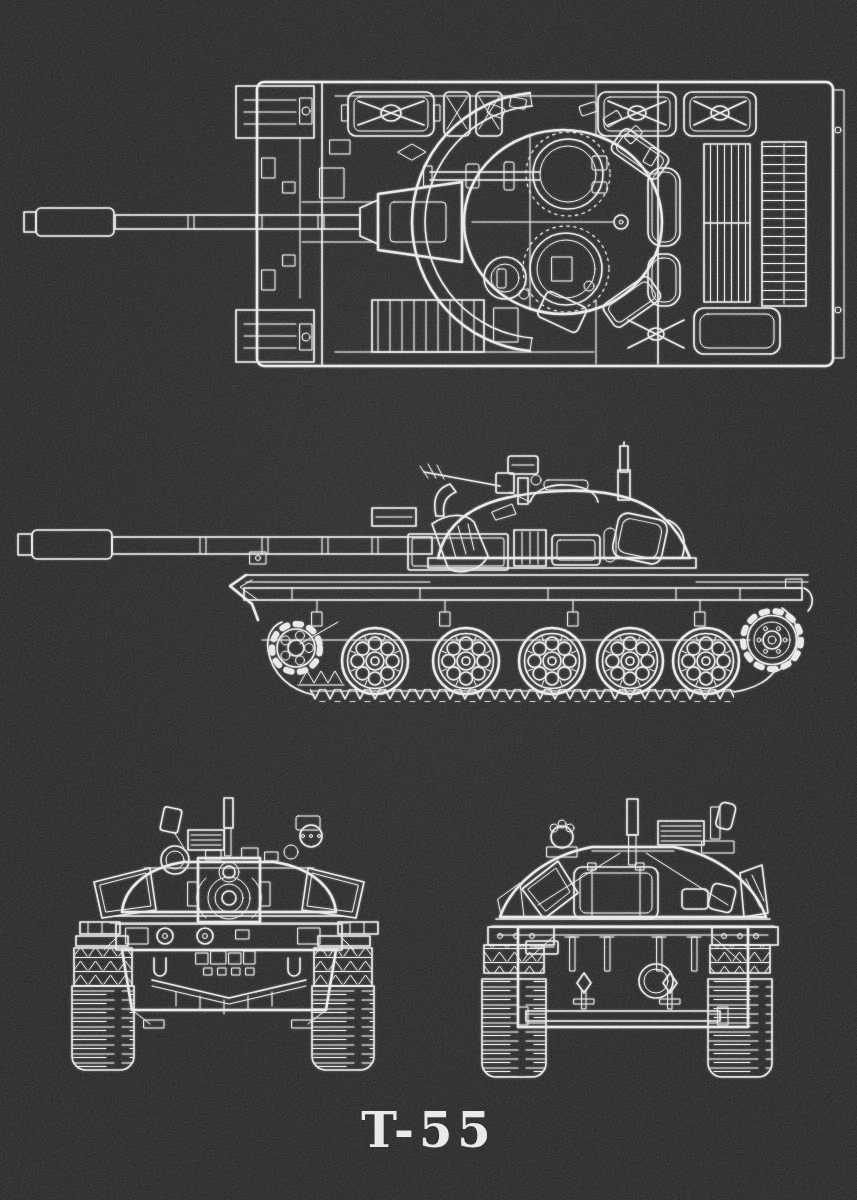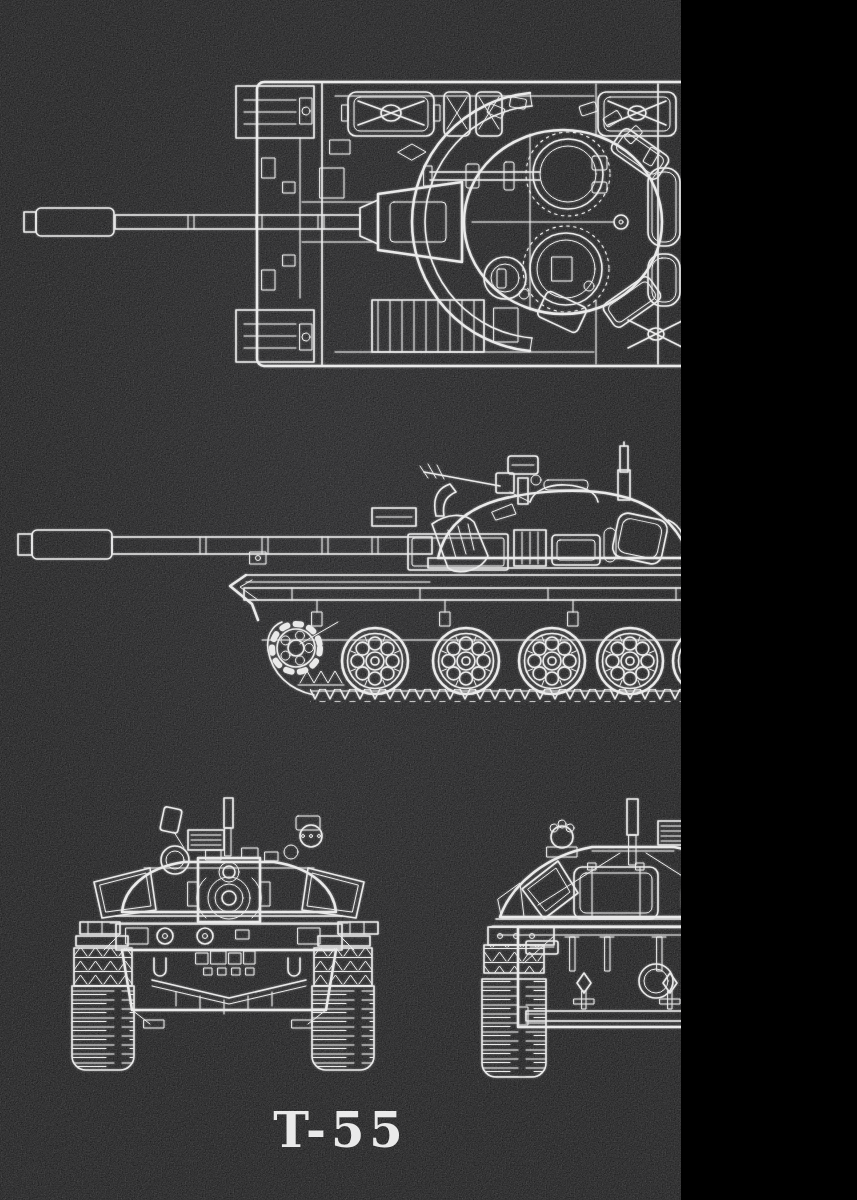--- a/index.html
+++ b/index.html
@@ -1,16 +1,16 @@
 <!DOCTYPE html>
 <html style="--bg: #0b0b0c; --line: #e9e9e9;"><head>
 <meta charset="utf-8">
 <style>
   html,body{margin:0;padding:0;background:#000;}
-  .poster{position:relative;width:681px;height:1200px;overflow:hidden;
+  .poster{position:relative;width:857px;height:1200px;overflow:hidden;
     background:radial-gradient(ellipse at 50% 42%, #111113 0%, var(--bg,#0b0b0c) 68%);}
   .view{position:absolute;}
   .view svg{display:block;overflow:visible;filter:drop-shadow(0 0 1.1px rgba(238,238,238,.5));}
   .bp *{fill:none;stroke:var(--line,#e9e9e9);stroke-width:1.6;stroke-linecap:round;stroke-linejoin:round;}
   .bp .thin{stroke-width:1;}
   .bp .thick{stroke-width:2.5;}
   .bp .dash{stroke-dasharray:2.5 4.5;stroke-width:1.1;}
   .bp .teeth{stroke-width:6;stroke-dasharray:5.5 8.5;}
   .title{position:absolute;left:0;top:1102px;width:100%;text-align:center;
     color:var(--line,#efefef);font-family:"DejaVu Serif","Liberation Serif",serif;

